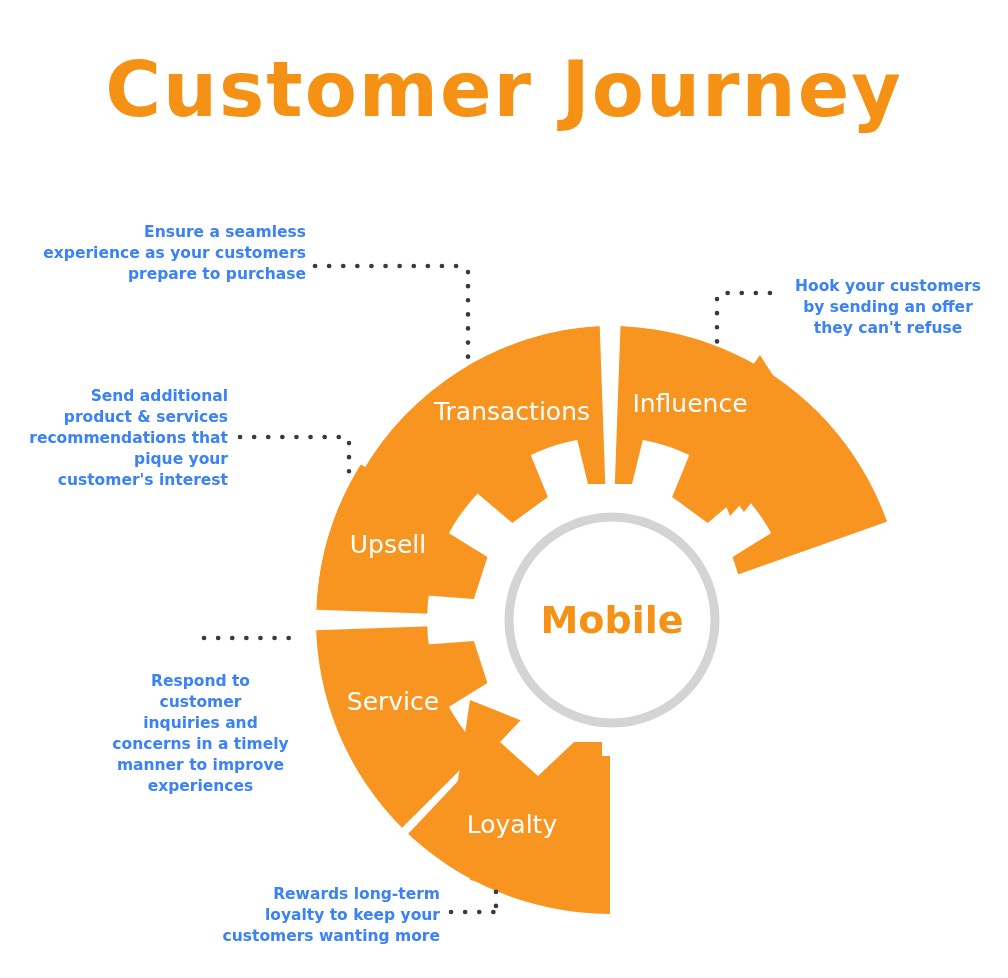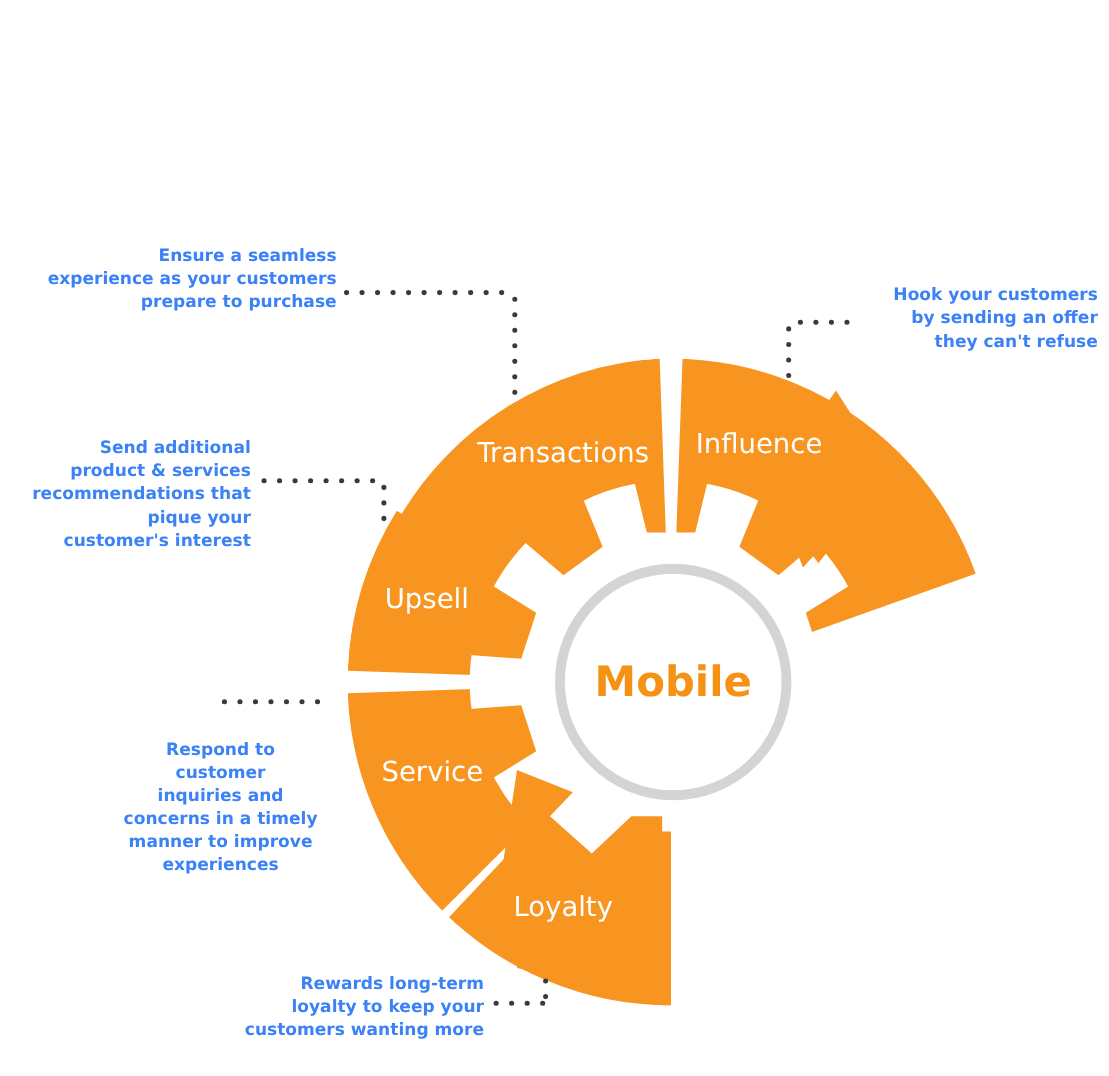--- a/index.html
+++ b/index.html
@@ -39,24 +39,24 @@
     font-size: 15.5px;
     font-weight: bold;
     color: #3b82f6;
     line-height: 1.36;
     white-space: pre-line;
   }
   #callout-transactions {
     left: 20px;  top: 222px;  width: 286px;  text-align: right;
   }
   #callout-influence {
-    left: 778px; top: 258px;  width: 220px;  text-align: right;
+    left: 778px; top: 276px;  width: 220px;  text-align: center;
   }
   #callout-upsell {
-    left: 10px;  top: 386px;  width: 218px;  text-align: right; margin-top: 11px;
+    left: 10px;  top: 386px;  width: 218px;  text-align: right;
   }
   #callout-service {
     left: 108px; top: 671px;  width: 185px;  text-align: center;
   }
   #callout-loyalty {
     left: 200px; top: 884px;  width: 240px;  text-align: right;
   }
   
   #wheel {
     position: absolute;
@@ -73,20 +73,21 @@
     font-size: 38px;
     font-weight: bold;
     fill: #F59215;
   }
 </style>
 </head>
 <body>
 
 <div id="canvas">
 
+  <div class="page-title">Customer Journey</div>
 
   <svg id="wheel" width="1008" height="978" viewBox="0 0 1008 978">
 
     <defs>
 
       <mask id="gearMask" maskUnits="userSpaceOnUse" x="0" y="0" width="1008" height="978">
         <rect x="0" y="0" width="1008" height="978" fill="#000"></rect>
 
         <circle cx="610" cy="620" r="294" fill="#fff"></circle>
 

